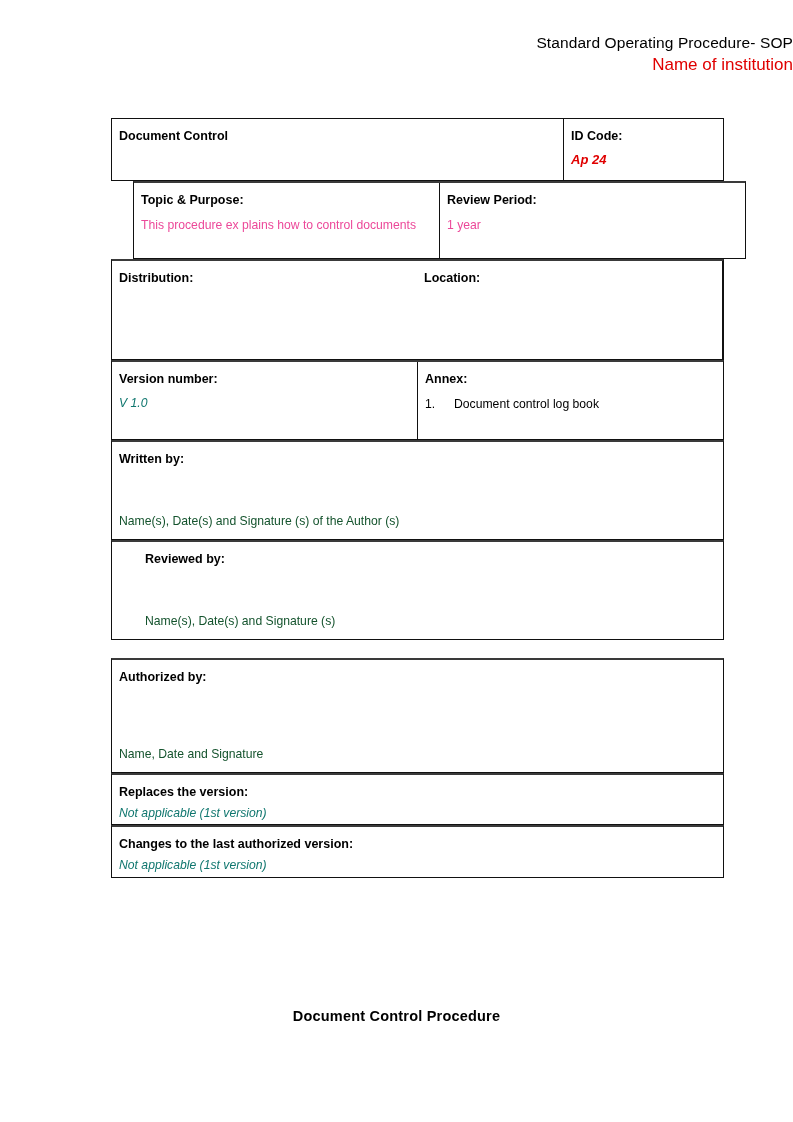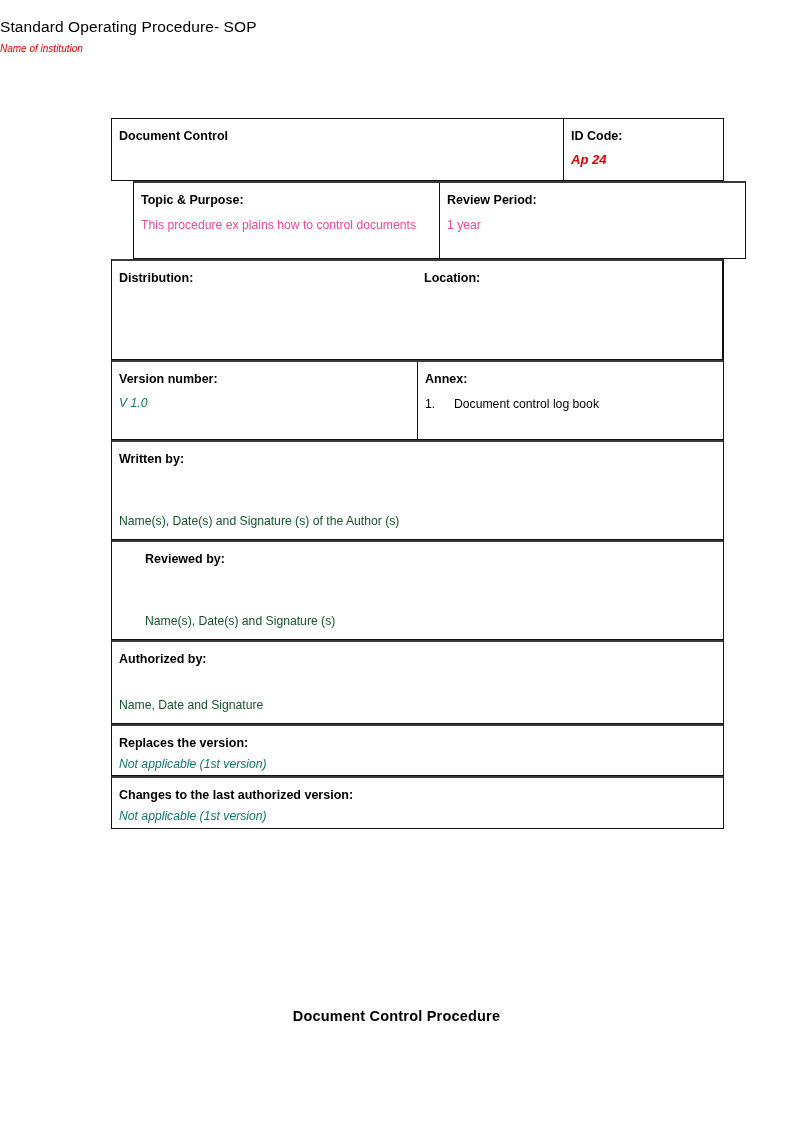--- a/index.html
+++ b/index.html
@@ -13,35 +13,34 @@
     height: 1122px;
     font-family: "Liberation Sans", sans-serif;
     color: #000000;
     position: relative;
     overflow: hidden;
   }
 
   
   .doc-header {
     width: 100%;
-    text-align: left;
-    padding-top: 17px;
+    text-align: right;
+    padding-top: 33px;
   }
   .doc-header .title-main {
     font-size: 15.5px;
     line-height: 20px;
     color: #000000;
     font-weight: normal;
     letter-spacing: 0.1px;
   }
   .doc-header .title-sub {
-    font-size: 10px;
+    font-size: 17px;
     line-height: 20px;
     color: #e00000;
-    font-style: italic;
     font-weight: normal;
     margin-top: 2px;
   }
 
   
   .sop-table {
     position: absolute;
     left: 111px;
     top: 118px;
     width: 613px;
@@ -77,21 +76,21 @@
   .col-b       { width: 305px; }
   .col-full    { width: 611px; }
 
   
   .h-docctrl   { height: 63px; }
   .h-topic     { height: 78px; margin-left: 22px; }
   .h-location  { height: 101px; }
   .h-version   { height: 80px; }
   .h-written   { height: 100px; }
   .h-reviewed  { height: 100px; padding-left: 26px; }
-  .h-authorized{ height: 84px; }
+  .h-authorized{ height: 115px; margin-top: 18px; }
   .h-replaces  { height: 52px; }
   .h-changes   { height: 53px; }
 
   .lbl {
     font-size: 12.5px;
     font-weight: bold;
     line-height: 16px;
     color: #000000;
     white-space: nowrap;
   }

